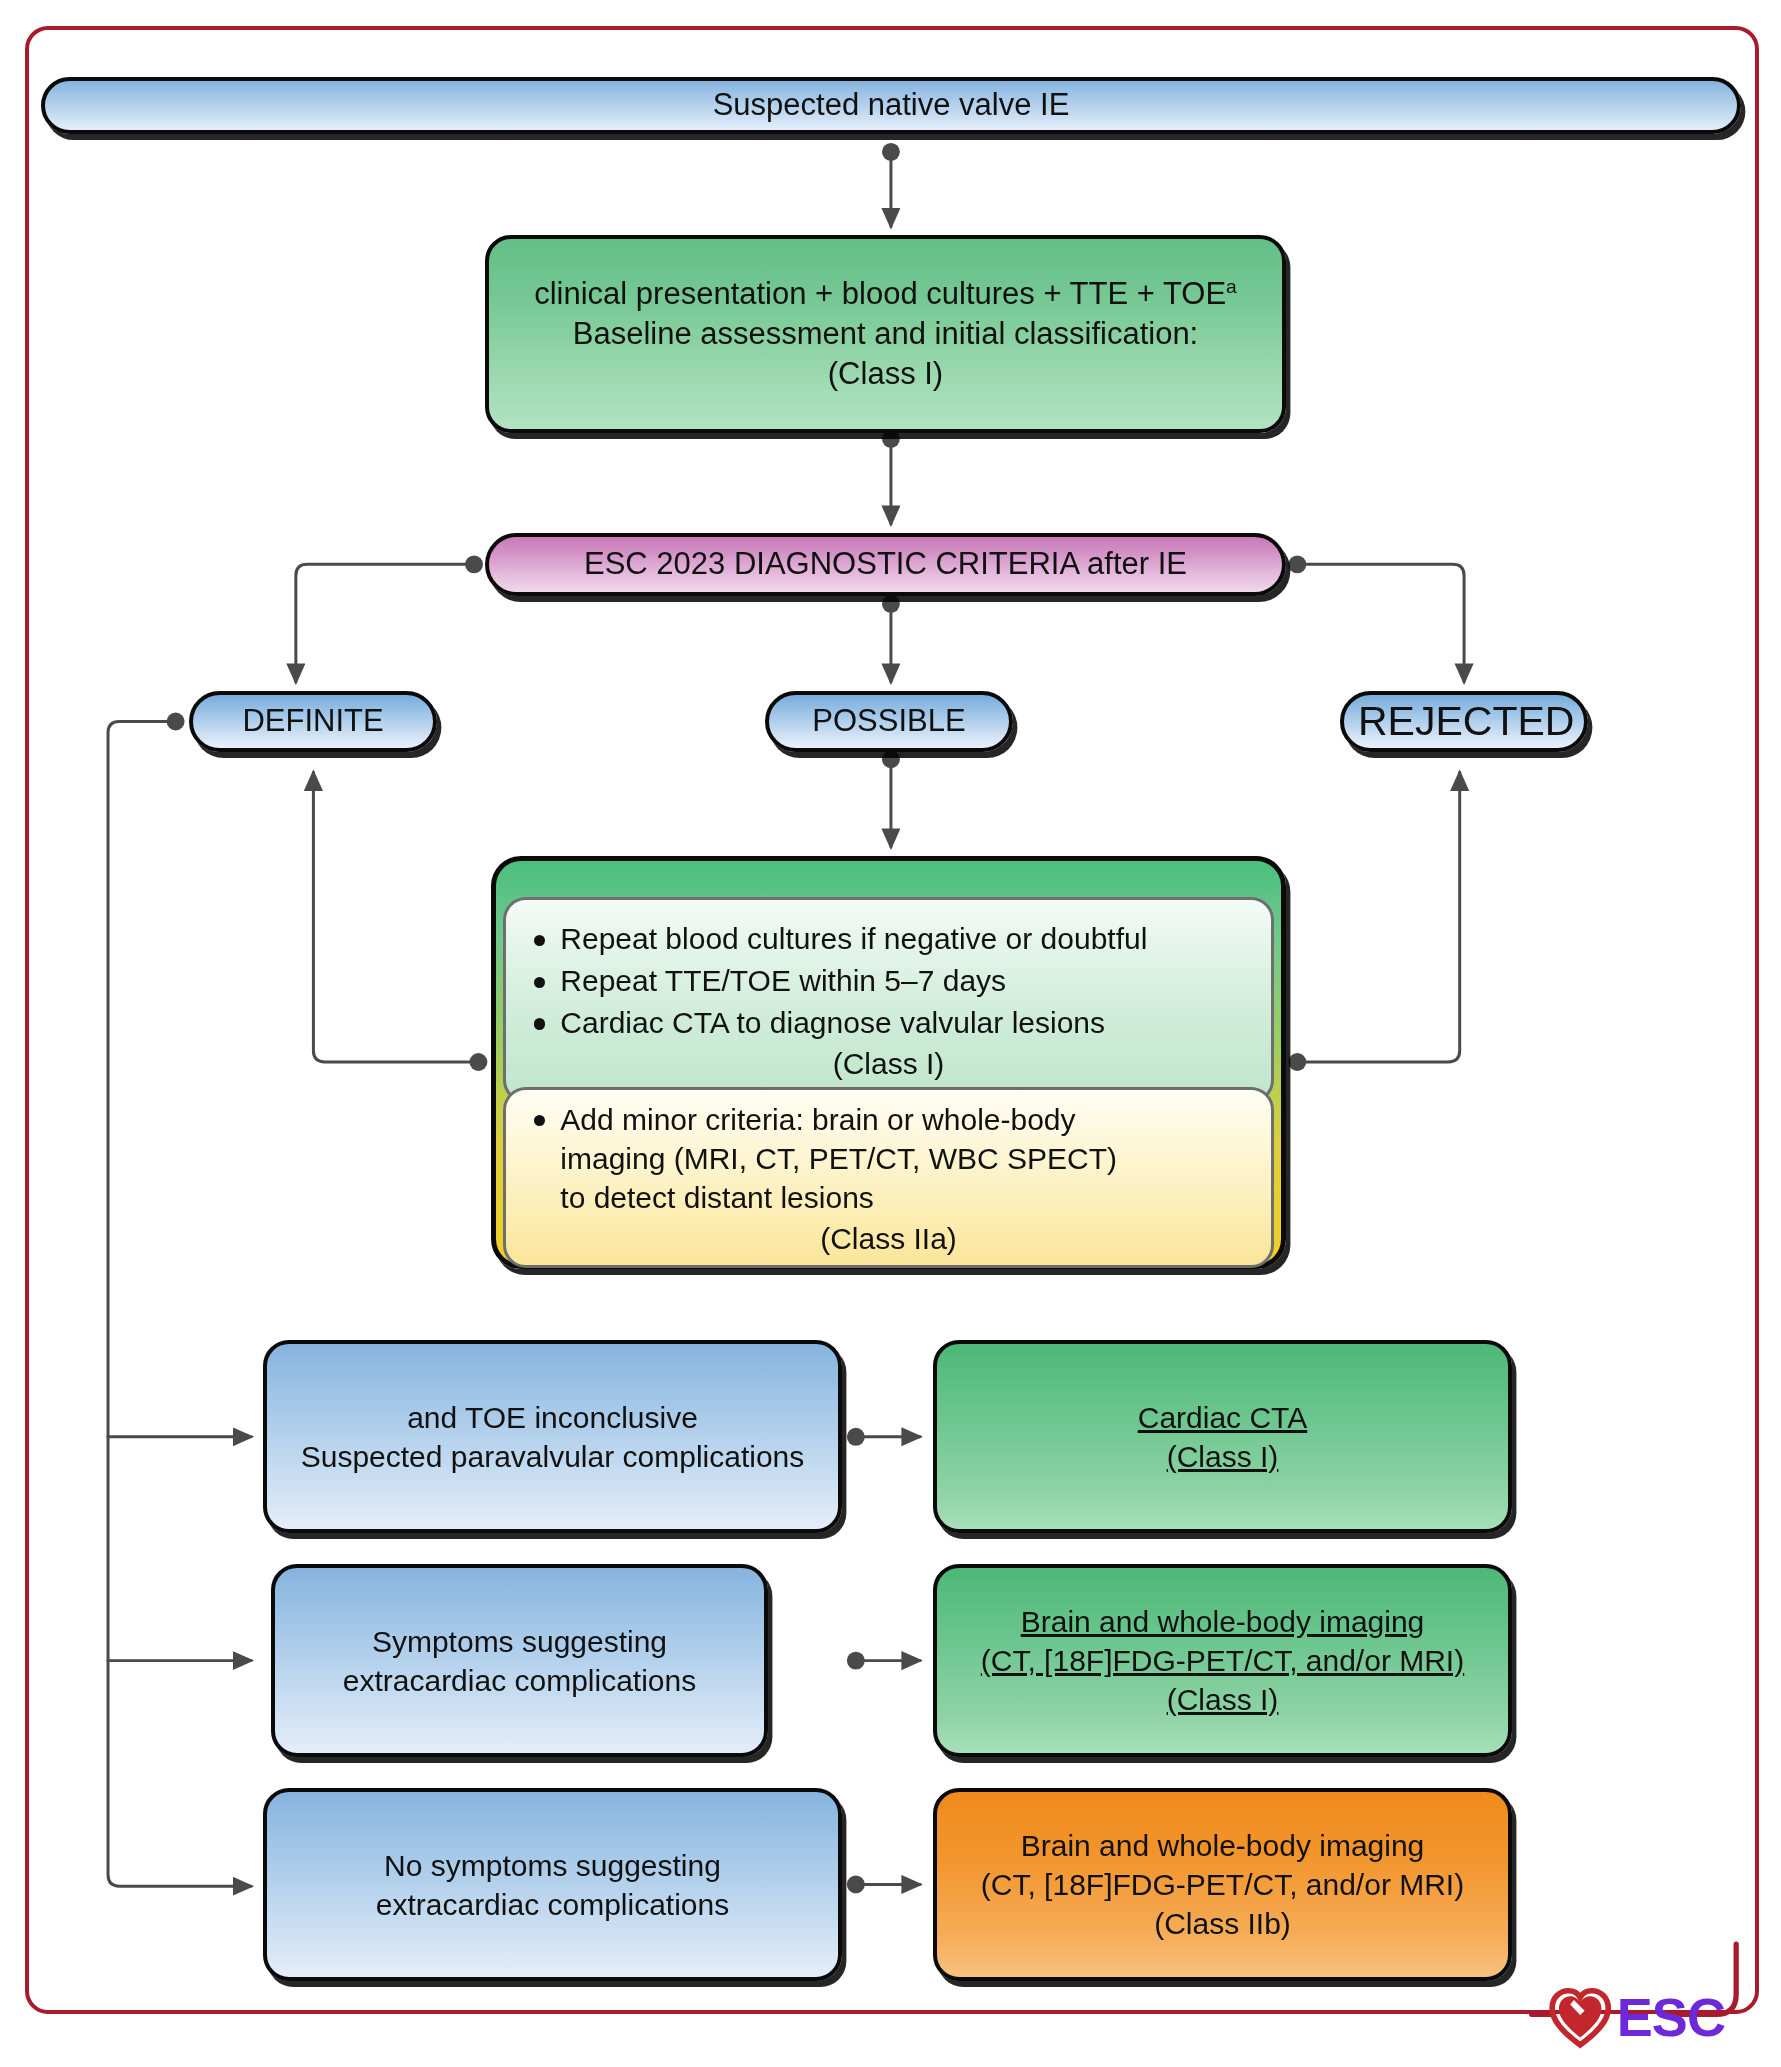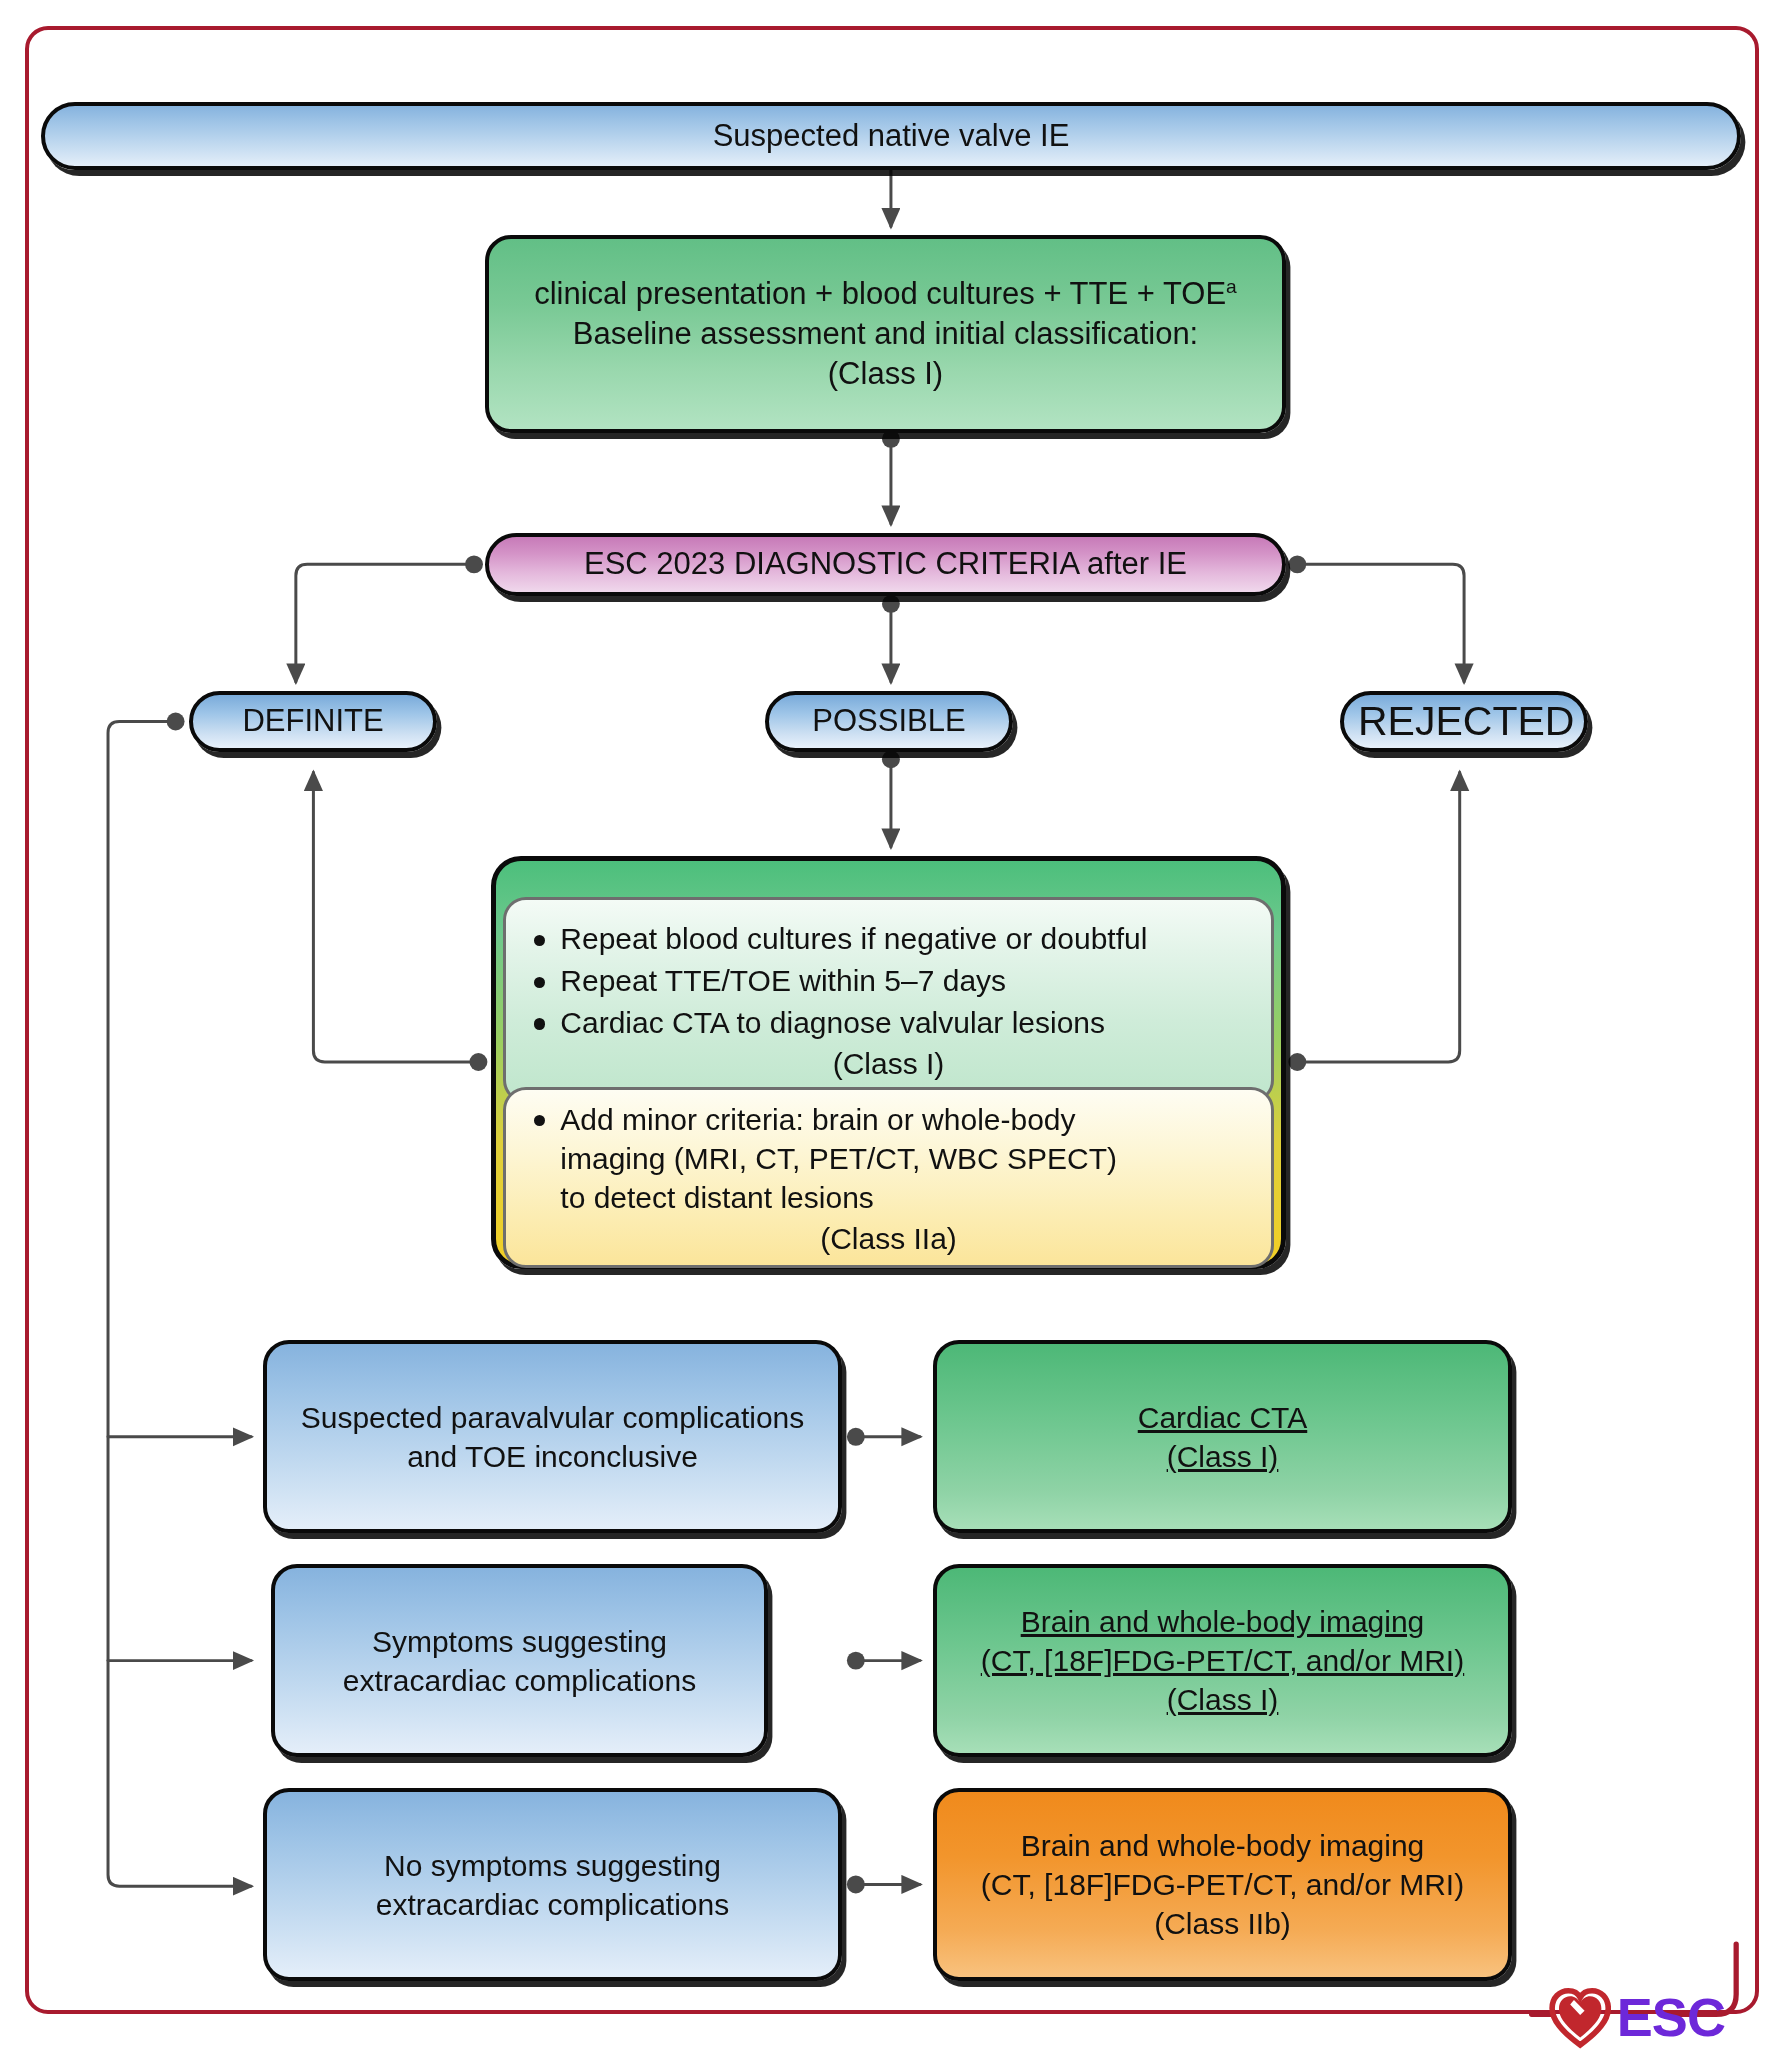--- a/index.html
+++ b/index.html
@@ -44,21 +44,21 @@
   .g-blue2  { background:linear-gradient(to bottom,#7aabda 0%,#9ec5e8 35%,#cfe1f3 75%,#e8f1fb 100%); }
   .g-green  { background:linear-gradient(to bottom,#62bf86 0%,#79c995 35%,#9ad8ae 70%,#b2e3c2 100%); }
   .g-greenD { background:linear-gradient(to bottom,#4db877 0%,#6cc68e 40%,#8fd3a6 80%,#a7dfb8 100%);text-decoration:underline; }
   .g-purple { background:linear-gradient(to bottom,#c77ab8 0%,#d493c7 30%,#e4b8dc 65%,#f0d8ec 100%); }
   .g-orange { background:linear-gradient(to bottom,#f08a1c 0%,#f2952c 35%,#f5ab55 75%,#f8c27e 100%); }
   .g-greenL { background:linear-gradient(to bottom,#f4fbf6 0%,#e3f4e9 25%,#cfecd9 60%,#bfe6cc 100%); }
   .g-yellow { background:linear-gradient(to bottom,#fefdf3 0%,#fdf6d5 35%,#fcecb0 75%,#fbe59a 100%); }
   .g-gy     { background:linear-gradient(to bottom,#4cbf7c 0%,#6ec98d 18%,#9ccf60 45%,#dfcf3a 70%,#f2cf26 100%); }
 
   
-  #n-suspected { left:41px;  top:77px;  width:1700px; height:68px;  font-size:31px;margin-top:25px; }
+  #n-suspected { left:41px;  top:77px;  width:1700px; height:57px;  font-size:31px; }
   #n-baseline  { left:485px; top:235px; width:801px;  height:198px; font-size:31px; }
   #n-esc       { left:485px; top:533px; width:801px;  height:63px;  font-size:31px; }
   #n-definite  { left:189px; top:691px; width:248px;  height:61px;  font-size:31px;justify-content:center; }
   #n-possible  { left:765px; top:691px; width:248px;  height:61px;  font-size:31px; }
   #n-rejected  { left:1340px;top:691px; width:248px;  height:61px;  font-size:41px; }
 
   
   #n-gycontainer {
     position:absolute; left:491px; top:856px; width:795px; height:413px;
     border:5.3px solid #0a0a0a; border-radius:30px;
@@ -189,22 +189,22 @@
         <span>imaging (MRI, CT, PET/CT, WBC SPECT)</span><br>
         <span>to detect distant lesions</span>
       </li>
     </ul>
     <div class="classline">(Class IIa)</div>
   </div>
 </div>
 
 <div class="node rbox g-blue" id="n-para">
   <div class="inner">
+    <div>and TOE inconclusive</div>
     <div>Suspected paravalvular complications</div>
-    <div>and TOE inconclusive</div>
   </div>
 </div>
 <div class="node rbox g-greenD" id="n-cta">
   <div class="inner">
     <div>Cardiac CTA</div>
     <div>(Class I)</div>
   </div>
 </div>
 
 <div class="node rbox g-blue" id="n-symp">

